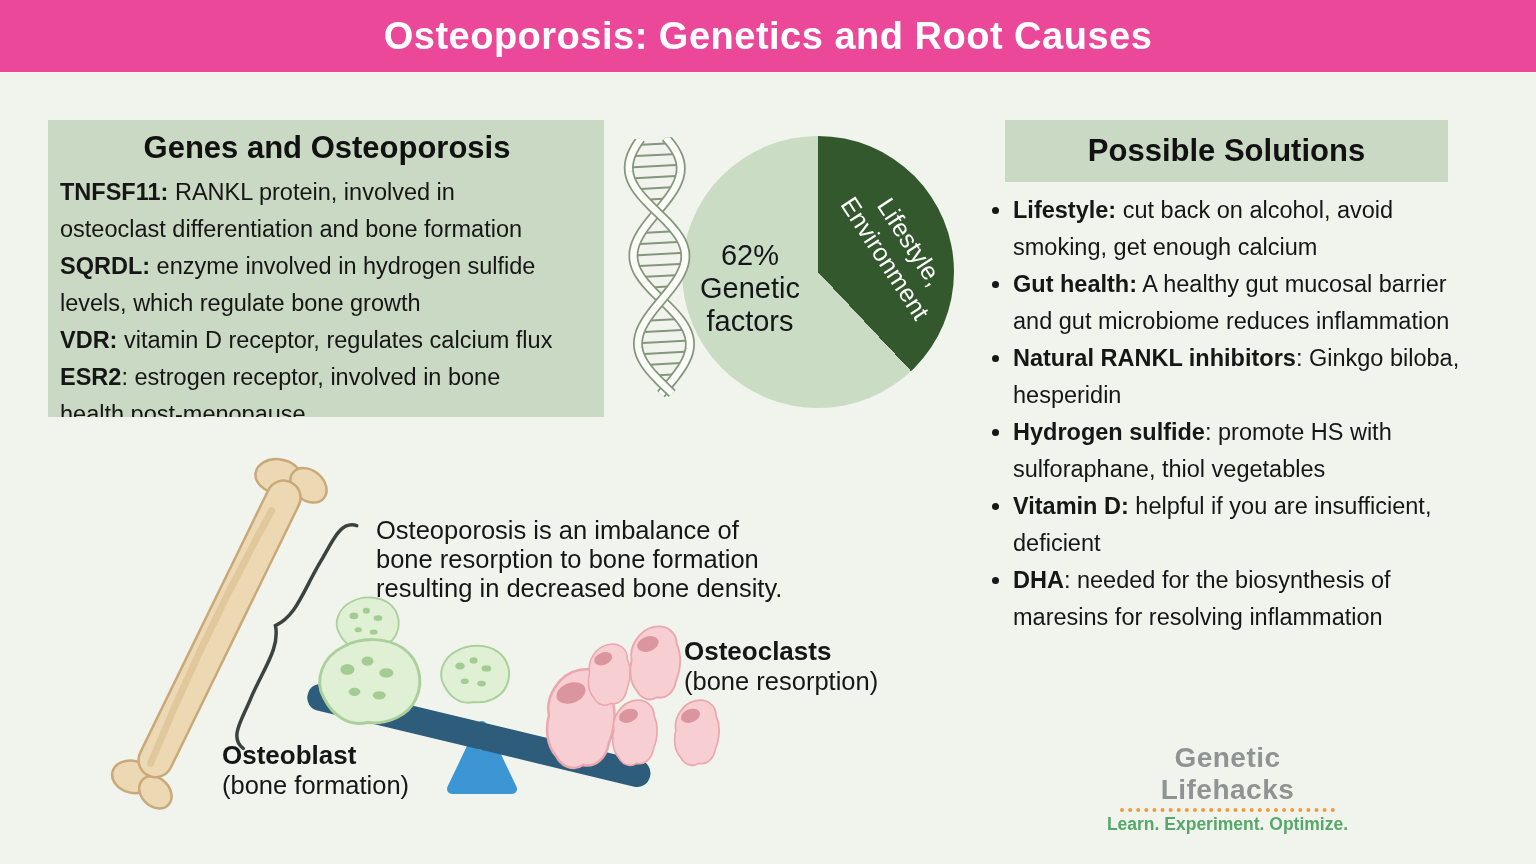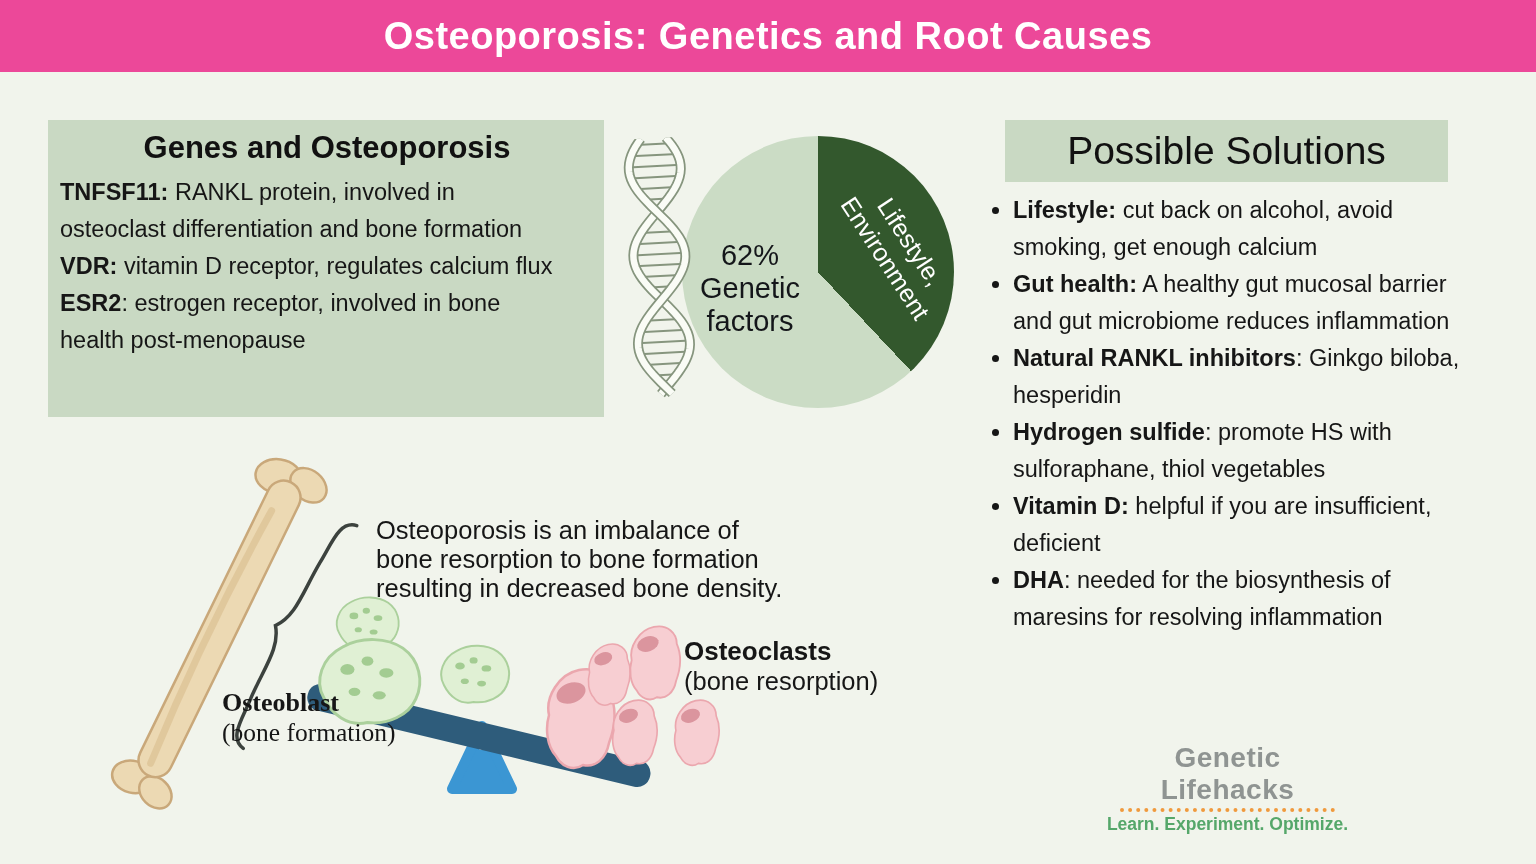--- a/index.html
+++ b/index.html
@@ -26,32 +26,32 @@
                    display:flex;align-items:center;justify-content:center;text-align:center;
                    transform:rotate(57deg);color:#ffffff;font-size:25px;line-height:30px;white-space:pre-line;}
 
   
   .dna{position:absolute;left:604px;top:138px;transform:rotate(-3deg);}
 
   
   .solutions{position:absolute;left:985px;top:120px;width:520px;}
   .solutions-header{width:443px;height:62px;margin-left:20px;background:#c9d9c3;
                     display:flex;align-items:center;justify-content:center;}
-  .solutions-header h2{margin:0;font-size:39px;font-weight:normal;color:#111;}
+  .solutions-header h2{margin:0;font-size:31px;font-weight:bold;color:#111;}
   .solutions ul{margin:10px 0 0 0;padding-left:28px;list-style:disc;}
   .solutions li{font-size:23.5px;line-height:37px;white-space:pre-line;}
   .solutions li b{font-weight:bold;}
 
   
   .imbalance-caption{position:absolute;left:376px;top:516px;width:470px;
                      font-size:25.5px;line-height:29px;white-space:pre-line;}
   .illustrations{position:absolute;left:0;top:0;pointer-events:none;}
   .cell-label{position:absolute;font-size:25.5px;line-height:30px;}
   .cell-label b{display:block;font-size:26px;}
-  .osteoblast-label{left:222px;top:688px;font-family:Liberation Serif, serif;}
+  .osteoblast-label{left:222px;top:740px;}
   .osteoclasts-label{left:684px;top:636px;}
 
   
   .logo{position:absolute;left:1105px;top:742px;width:245px;text-align:center;}
   .logo-name{font-size:28px;font-weight:bold;color:#8f9492;letter-spacing:.5px;}
   .logo-dots{width:215px;margin:2px auto 2px auto;border-top:4px dotted #f09a3e;}
   .logo-tagline{font-size:17.5px;font-weight:bold;color:#55a76a;text-align:center;}
 </style>
 </head>
 <body>
@@ -59,20 +59,22 @@
 <div class="canvas">
 
   <div class="header">
     <h1>Osteoporosis: Genetics and Root Causes</h1>
   </div>
 
   <section class="genes-panel">
     <h2>Genes and Osteoporosis</h2>
     <p class="gene-entry"><b>TNFSF11:</b><span> RANKL protein, involved in
 osteoclast differentiation and bone formation</span></p>
+    <p class="gene-entry"><b>SQRDL:</b><span> enzyme involved in hydrogen sulfide
+levels, which regulate bone growth</span></p>
     <p class="gene-entry"><b>VDR:</b><span> vitamin D receptor, regulates calcium flux</span></p>
     <p class="gene-entry"><b>ESR2</b><span>: estrogen receptor, involved in bone
 health post-menopause</span></p>
   </section>
 
   <div class="pie" id="pie" style="background: conic-gradient(rgb(51, 88, 45) 0deg, rgb(51, 88, 45) 136.8deg, rgb(203, 220, 197) 136.8deg, rgb(203, 220, 197) 360deg);">
     <div class="pie-center-label">62%
 Genetic
 factors</div>
     <div class="pie-slice-label">Lifestyle,

